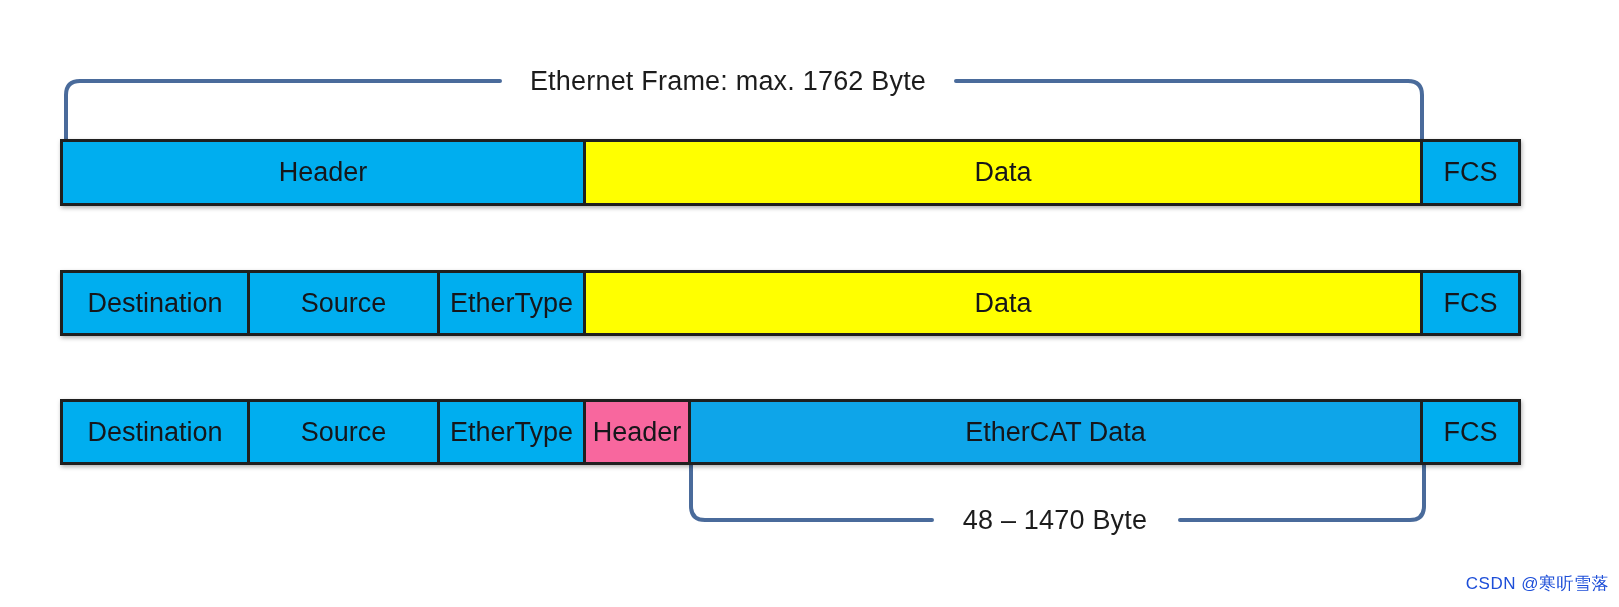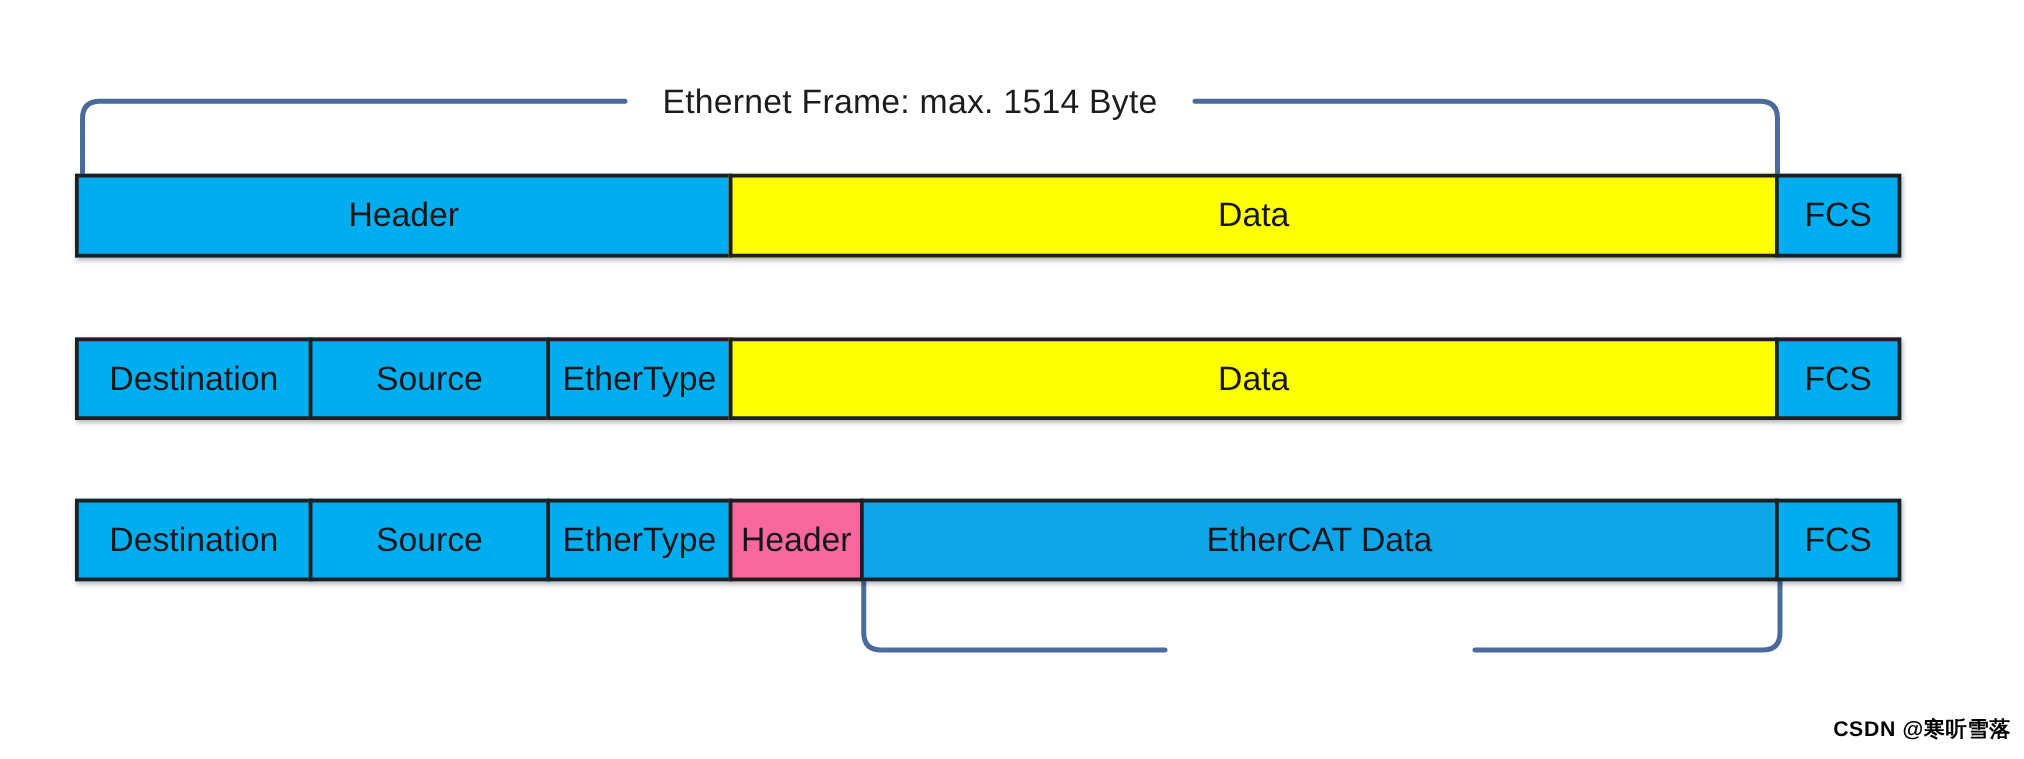--- a/index.html
+++ b/index.html
@@ -65,36 +65,35 @@
     color: #16161a;
     white-space: nowrap;
     overflow: hidden;
   }
   .frame-cell + .frame-cell { margin-left: -3px; }
   #watermark {
     position: absolute;
     top: 572px;
     right: 10px;
     font-size: 17px;
-    color: #000000;
+    color: #1d4ed8;
     letter-spacing: 0.5px;
-    font-weight: bold;
   }
 </style>
 </head>
 <body>
 
 <div id="stage">
 
   <svg class="bracket-svg" viewBox="0 0 1619 607" xmlns="http://www.w3.org/2000/svg">
     <path d="M 66 139 L 66 95 Q 66 81 80 81 L 500 81 M 956 81 L 1408 81 Q 1422 81 1422 95 L 1422 139" fill="none" stroke-width="4" stroke-linecap="round" stroke="#4a6b9b"></path>
     <path d="M 691 465 L 691 506 Q 691 520 705 520 L 932 520 M 1180 520 L 1410 520 Q 1424 520 1424 506 L 1424 465" fill="none" stroke-width="4" stroke-linecap="round" stroke="#4a6b9b"></path>
   </svg>
 
-  <div id="top-bracket-label" class="bracket-label">Ethernet Frame: max. 1514 Byte</div>
+  <div id="top-bracket-label" class="bracket-label">Ethernet Frame: max. 1762 Byte</div>
 
   <div id="frame-row-1" class="frame-row">
       <div class="frame-cell" style="width: 526px; background: rgb(0, 174, 239);">Header</div>
       <div class="frame-cell" style="width: 840px; background: rgb(255, 255, 0);">Data</div>
       <div class="frame-cell" style="width: 101px; background: rgb(0, 174, 239);">FCS</div>
     </div>
 
   <div id="frame-row-2" class="frame-row">
       <div class="frame-cell" style="width: 190px; background: rgb(0, 174, 239);">Destination</div>
       <div class="frame-cell" style="width: 193px; background: rgb(0, 174, 239);">Source</div>
@@ -105,16 +104,17 @@
 
   <div id="frame-row-3" class="frame-row">
       <div class="frame-cell" style="width: 190px; background: rgb(0, 174, 239);">Destination</div>
       <div class="frame-cell" style="width: 193px; background: rgb(0, 174, 239);">Source</div>
       <div class="frame-cell" style="width: 149px; background: rgb(0, 174, 239);">EtherType</div>
       <div class="frame-cell" style="width: 108px; background: rgb(248, 103, 158);">Header</div>
       <div class="frame-cell" style="width: 735px; background: #0ea5e9;">EtherCAT Data</div>
       <div class="frame-cell" style="width: 101px; background: rgb(0, 174, 239);">FCS</div>
     </div>
 
+  <div id="bottom-bracket-label" class="bracket-label">48 – 1470 Byte</div>
 
   <div id="watermark">CSDN @寒听雪落</div>
 
 </div>
 
 </body></html>

